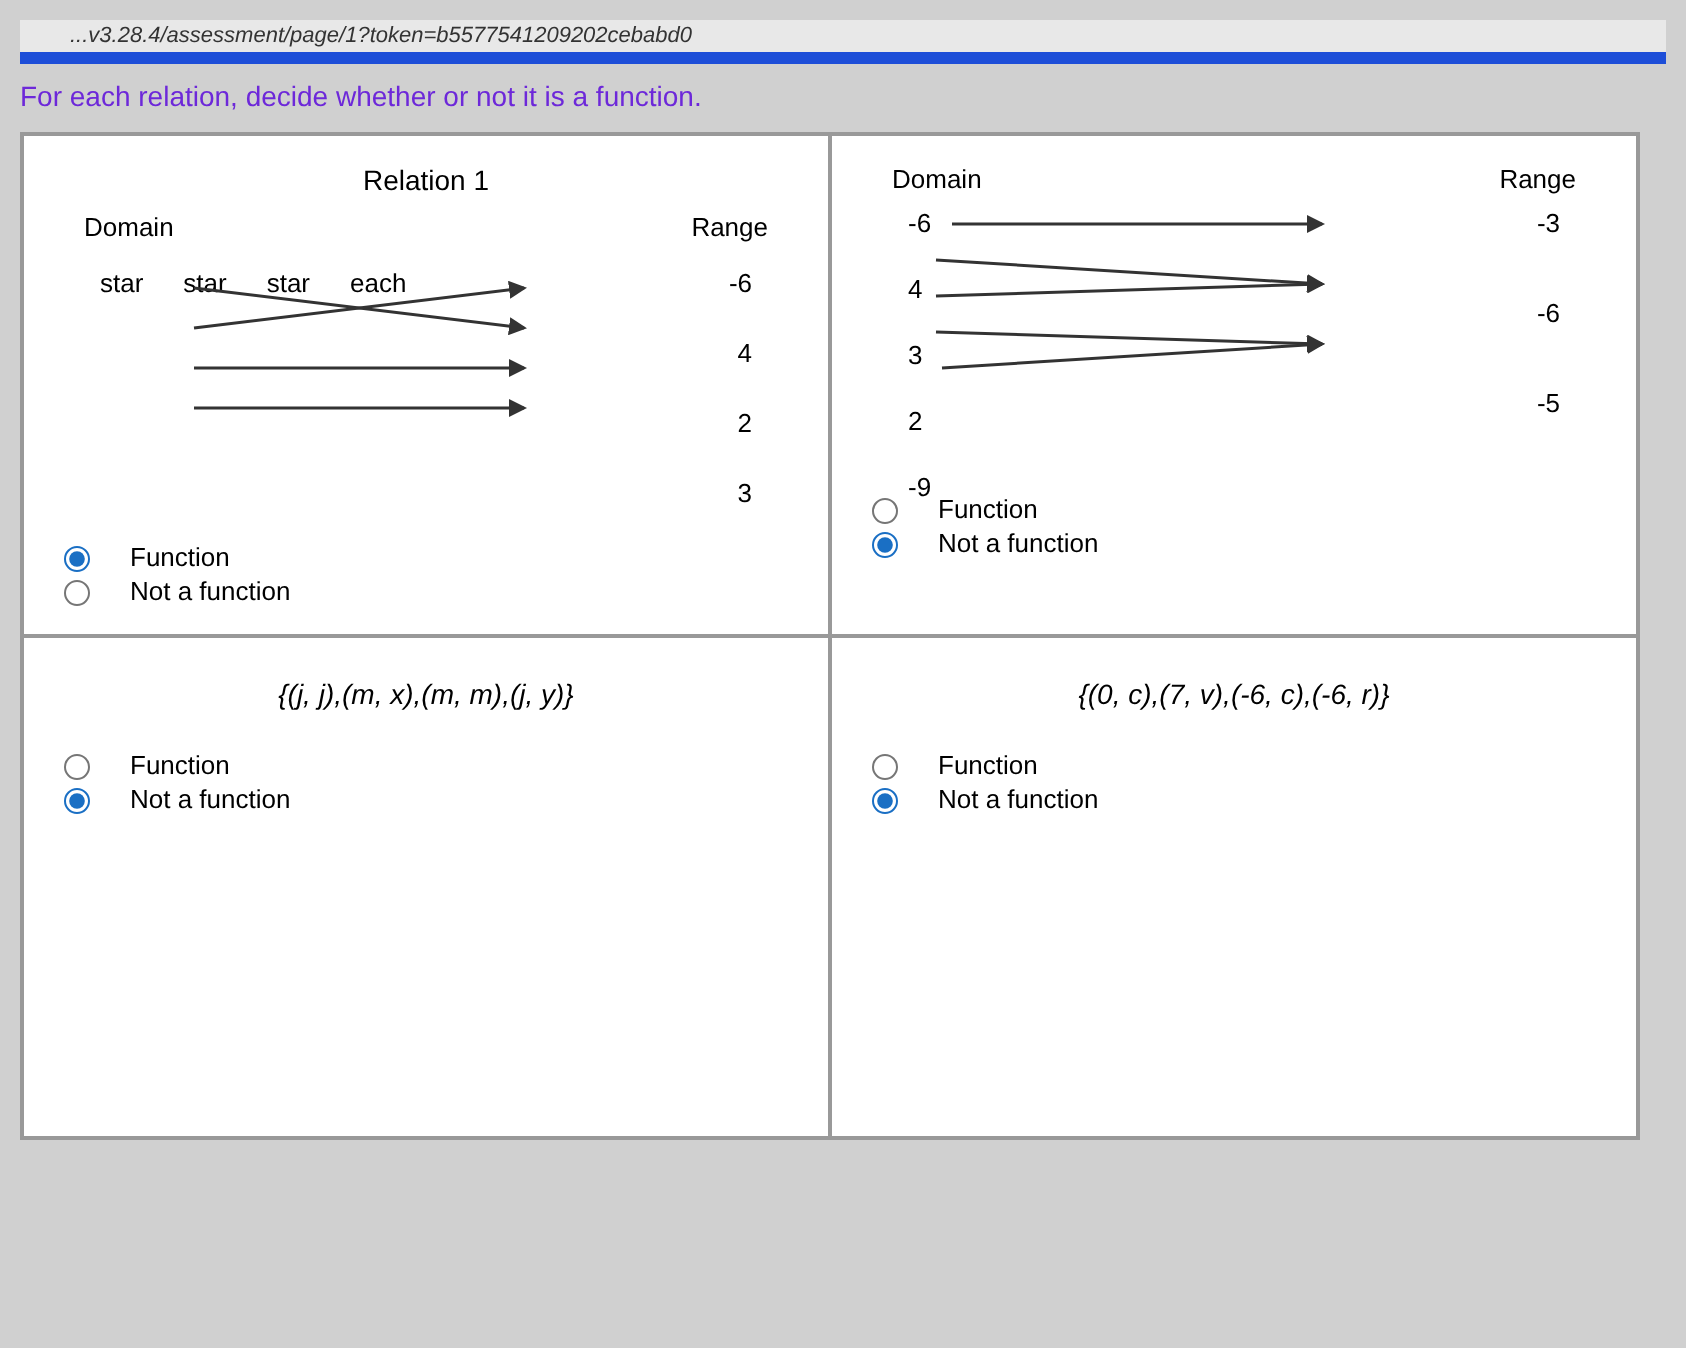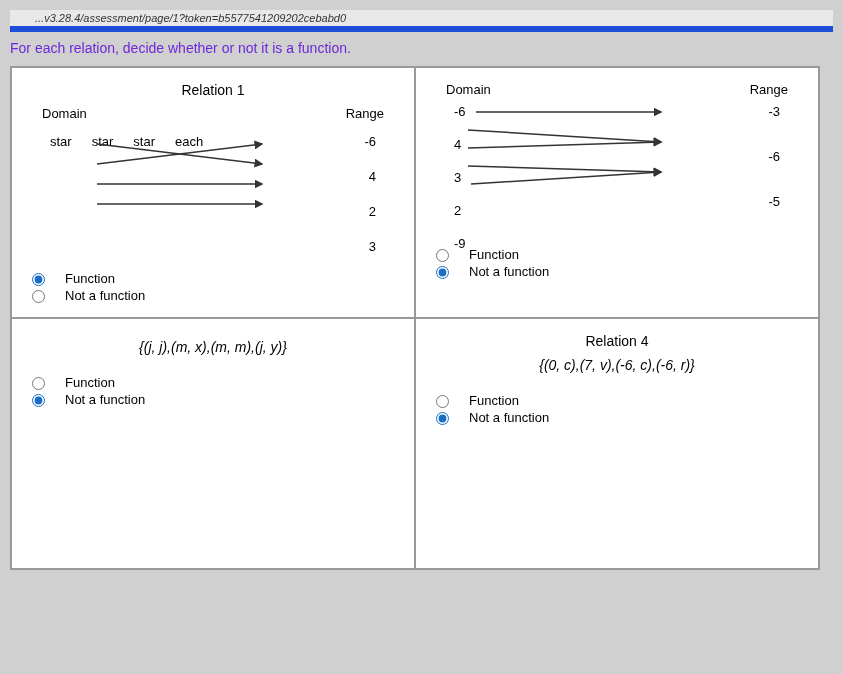--- a/index.html
+++ b/index.html
@@ -190,21 +190,20 @@
         <span>Function</span>
       </label>
       <label class="radio-label">
         <input type="radio" name="r3" class="radio-input" checked="" style="">
         <span>Not a function</span>
       </label>
     </div>
   </div>
 
   <div class="cell" style="min-height:160px;">
-    <div class="relation-title">Relation 4</div>
     <div class="set-notation">{(0, c),(7, v),(-6, c),(-6, r)}</div>
     <div class="radio-group" style="margin-top:20px;">
       <label class="radio-label">
         <input type="radio" name="r4" class="radio-input" style="">
         <span>Function</span>
       </label>
       <label class="radio-label">
         <input type="radio" name="r4" class="radio-input" checked="" style="">
         <span>Not a function</span>
       </label>

